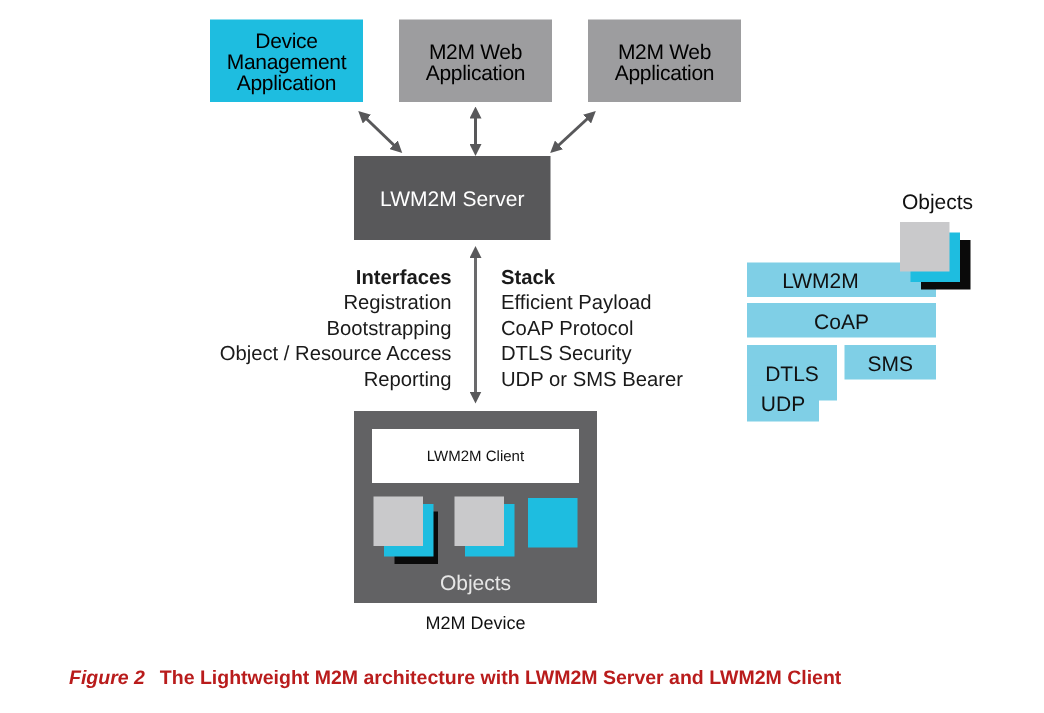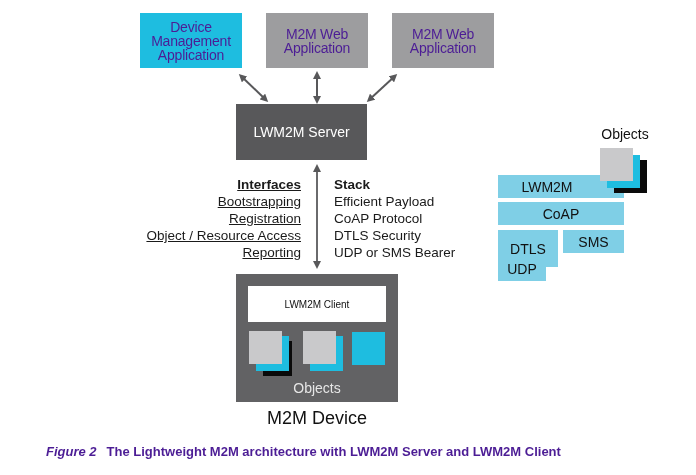--- a/index.html
+++ b/index.html
@@ -1,34 +1,34 @@
 <!DOCTYPE html>
 <html><head>
 <meta charset="utf-8">
 <style>
   html, body { margin: 0; padding: 0; background: #ffffff; }
   body { width: 696px; height: 475px; position: relative; overflow: hidden;
          font-family: "Liberation Sans", "DejaVu Sans", sans-serif; }
   .abs { position: absolute; }
   .box { position: absolute; display: flex; align-items: center; justify-content: center;
          text-align: center; box-sizing: border-box; }
-  .app-box { color: #4c1d95; font-size: 14px; line-height: 14px; letter-spacing: -0.2px; }
+  .app-box { color: #000000; font-size: 14px; line-height: 14px; letter-spacing: -0.2px; }
   .cyan { background: #1ebde0; }
   .grey-app { background: #9d9d9f; }
   .server { background: #58585a; color: #ffffff; font-size: 14px; }
   .device { background: #626264; }
   .client { background: #ffffff; color: #111; font-size: 10px; }
   .sq-light { background: #c9c9cb; }
   .sq-cyan { background: #1ebde0; }
   .sq-black { background: #0a0a0a; }
   .stack-block { background: #7fcfe6; color: #111; font-size: 14px; }
   .col-text { font-size: 13.5px; line-height: 17px; color: #1a1a1a; }
   .col-text .hd { font-weight: bold; }
-  .left-col { text-align: right; text-decoration: underline; }
-  .caption { font-size: 13px; font-weight: bold; color: #4c1d95; }
+  .left-col { text-align: right; }
+  .caption { font-size: 13px; font-weight: bold; color: #b91c1c; }
   .caption .fig { font-style: italic; margin-right: 10px; }
   svg.arrows { position: absolute; left: 0; top: 0; }
 </style>
 </head>
 <body>
 
 <svg class="arrows" width="696" height="475">
   <defs>
     <marker id="ah" markerWidth="8" markerHeight="8" refX="5" refY="4" orient="auto-start-reverse" markerUnits="userSpaceOnUse">
       <path d="M0,0 L8,4 L0,8 Z" fill="#58585a"></path>
@@ -59,22 +59,22 @@
     <div>Application</div>
   </div>
 </div>
 
 <div class="box server" style="left:236px;top:104px;width:131px;height:56px;">
   <span>LWM2M Server</span>
 </div>
 
 <div class="abs col-text left-col" style="left:120px;top:176px;width:181px;">
   <div class="hd">Interfaces</div>
+  <div>Registration</div>
   <div>Bootstrapping</div>
-  <div>Registration</div>
   <div>Object / Resource Access</div>
   <div>Reporting</div>
 </div>
 
 <div class="abs col-text" style="left:334px;top:176px;width:160px;">
   <div class="hd">Stack</div>
   <div>Efficient Payload</div>
   <div>CoAP Protocol</div>
   <div>DTLS Security</div>
   <div>UDP or SMS Bearer</div>
@@ -89,21 +89,21 @@
 <div class="abs sq-cyan" style="left:256px;top:336px;width:33px;height:35px;"></div>
 <div class="abs sq-light" style="left:249px;top:331px;width:33px;height:33px;"></div>
 
 <div class="abs sq-cyan" style="left:310px;top:336px;width:33px;height:35px;"></div>
 <div class="abs sq-light" style="left:303px;top:331px;width:33px;height:33px;"></div>
 
 <div class="abs sq-cyan" style="left:352px;top:332px;width:33px;height:33px;"></div>
 
 <div class="abs" style="left:236px;top:380px;width:162px;text-align:center;color:#e6e6e6;font-size:14px;">Objects</div>
 
-<div class="abs" style="left:236px;top:408px;width:162px;text-align:center;color:#111;font-size:18px;">M2M Device</div>
+<div class="abs" style="left:236px;top:408px;width:162px;text-align:center;color:#111;font-size:12px;">M2M Device</div>
 
 <div class="abs" style="left:590px;top:126px;width:70px;text-align:center;color:#111;font-size:14px;">Objects</div>
 
 <div class="box stack-block" style="left:498px;top:175px;width:126px;height:23px;">
   <span style="margin-right:28px;">LWM2M</span>
 </div>
 <div class="abs sq-black" style="left:614px;top:160px;width:33px;height:33px;"></div>
 <div class="abs sq-cyan" style="left:607px;top:155px;width:33px;height:33px;"></div>
 <div class="abs sq-light" style="left:600px;top:148px;width:33px;height:33px;"></div>
 

